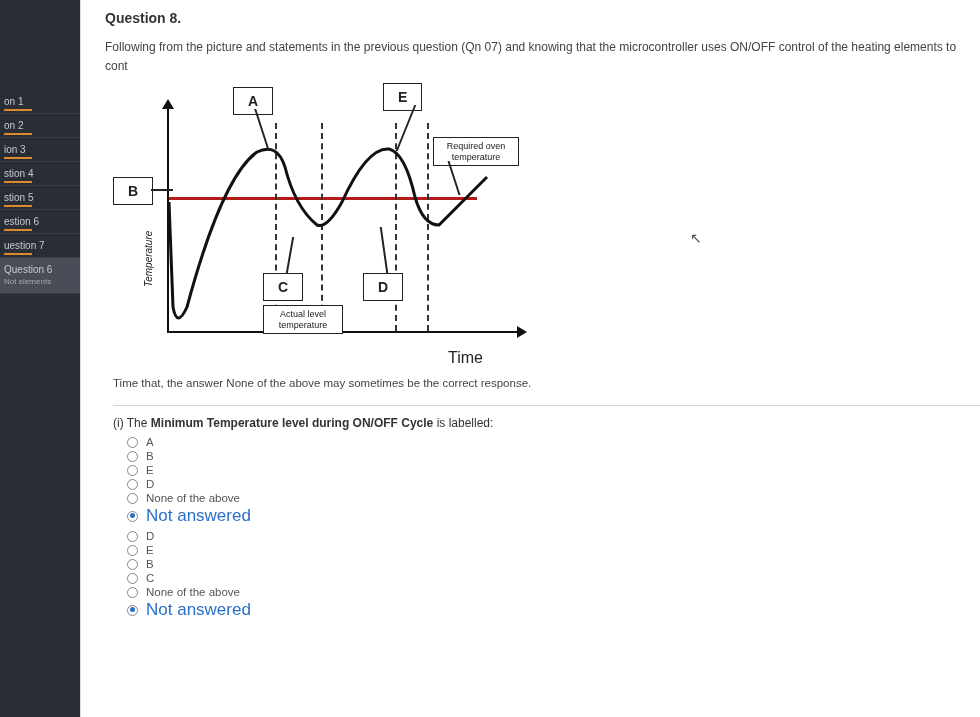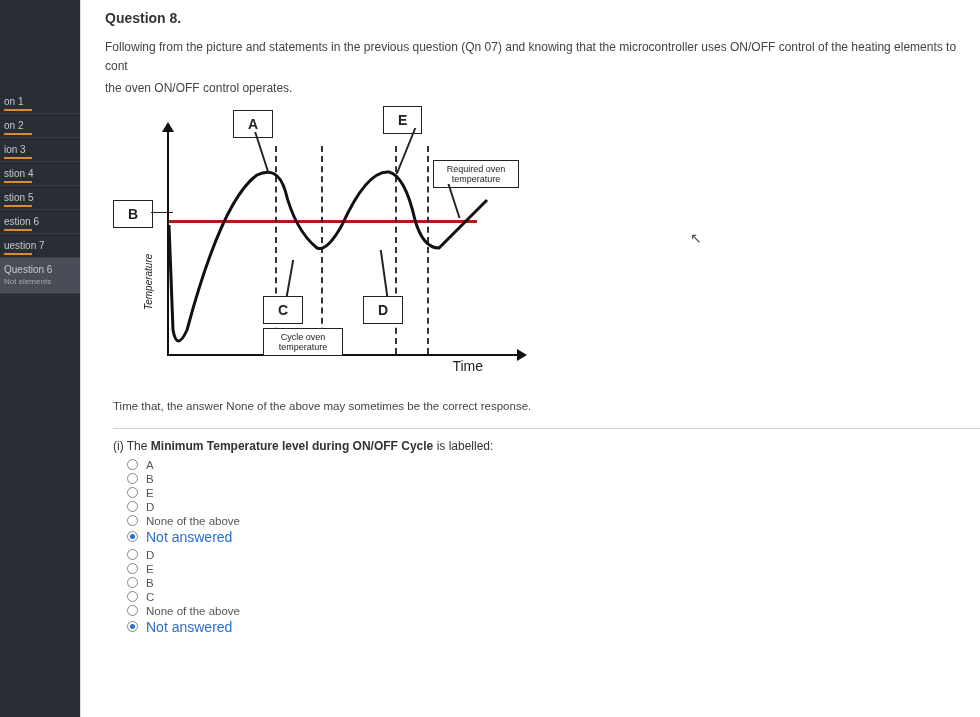--- a/index.html
+++ b/index.html
@@ -43,21 +43,21 @@
   .chart-wrap {
     position: relative;
     width: 430px; height: 280px;
     margin: 12px 0 8px 8px;
   }
   .axis-y { position: absolute; left: 54px; top: 20px; bottom: 34px; width: 2px; background: #111; }
   .axis-x { position: absolute; left: 54px; right: 24px; bottom: 34px; height: 2px; background: #111; }
   .arrow-y { position:absolute; left:49px; top:12px; width:0; height:0; border-left:6px solid transparent; border-right:6px solid transparent; border-bottom:10px solid #111; }
   .arrow-x { position:absolute; right:16px; bottom:29px; width:0; height:0; border-top:6px solid transparent; border-bottom:6px solid transparent; border-left:10px solid #111; }
   .y-label { position:absolute; left:30px; top:200px; transform: rotate(-90deg); transform-origin: left top; font-size:10px; font-style: italic; color:#222; }
-  .x-label { position:absolute; right:60px; bottom:16px; font-size:14px; color:#222; }
+  .x-label { position:absolute; right:60px; bottom:0; font-size:16px; color:#222; }
 
   .curve-svg { position:absolute; left:54px; top:20px; width:340px; height:226px; }
 
   .req-line { position:absolute; left:56px; top:110px; width:308px; height:3px; background:#b51a1a; }
 
   .dash { position:absolute; top:36px; bottom:36px; border-left:2px dashed #333; }
   .d1 { left: 162px; } .d2 { left: 208px; } .d3 { left: 282px; } .d4 { left: 314px; }
 
   .lbox { position:absolute; background:#fff; border:1.5px solid #222; font-size:14px; font-weight:bold; color:#222; text-align:center; line-height:1; padding:6px 14px; }
   .lA { left: 120px; top: 0px; }
@@ -73,21 +73,21 @@
   .lead { position:absolute; background:#222; }
 
   .note { font-size: 11.5px; color:#444; margin: 10px 0 16px 8px; }
 
   .subq { font-size: 12px; color:#333; margin: 6px 0 6px 8px; border-top:1px solid #d3d4d8; padding-top:10px; }
   .subq strong { font-weight: bold; }
   .opts { margin: 4px 0 4px 22px; font-size: 11.5px; color:#555; }
   .opt { display:flex; align-items:center; gap:8px; margin:2px 0; }
   .radio { width:11px; height:11px; border:1.4px solid #888; border-radius:50%; flex-shrink:0; }
   .radio.sel::after { content:''; display:block; width:5px; height:5px; background:#2a6fc9; border-radius:50%; margin:1.5px auto 0; }
-  .na-label { color:#2a6fc9; font-size:14px; }
+  .na-label { color:#2a6fc9; font-size:17px; }
 
   .cursor { position:absolute; left:690px; top:230px; font-size:14px; color:#555; }
 </style>
 </head>
 <body>
 
 <div class="nav">
   <div class="nav-item"><span>on 1</span><span class="nav-underline"></span></div>
   <div class="nav-item"><span>on 2</span><span class="nav-underline"></span></div>
   <div class="nav-item"><span>ion 3</span><span class="nav-underline"></span></div>
@@ -98,21 +98,20 @@
   <div class="nav-item current">
     <span>Question 6</span><br>
     <span style="font-size:8px;color:#aaa">Not elements</span>
   </div>
 </div>
 
 <div class="page">
 
   <div class="q-title">Question 8.</div>
   <div class="q-intro">Following from the picture and statements in the previous question (Qn 07) and knowing that the microcontroller uses ON/OFF control of the heating elements to cont</div>
-  <div class="q-intro">the oven ON/OFF control operates.</div>
 
   <div class="chart-wrap">
     <div class="axis-y"></div>
     <div class="arrow-y"></div>
     <div class="axis-x"></div>
     <div class="arrow-x"></div>
     <div class="y-label">Temperature</div>
     <div class="x-label">Time</div>
 
     <div class="req-line"></div>
@@ -130,21 +129,21 @@
     <div class="lbox lB">B</div>
     <div class="lbox lC">C</div>
     <div class="lbox lD">D</div>
     <div class="lbox lE">E</div>
 
     <div class="small-box sb-req">
       <span>Required oven</span><br>
       <span>temperature</span>
     </div>
     <div class="small-box sb-act">
-      <span>Cycle oven</span><br>
+      <span>Actual level</span><br>
       <span>temperature</span>
     </div>
 
     <div class="lead" style="left:148px; top:22px; width:1.5px; height:42px; transform:skewX(18deg);"></div>
     <div class="lead" style="left:38px; top:102px; width:22px; height:1.5px;"></div>
     <div class="lead" style="left:176px; top:150px; width:1.5px; height:36px; transform:skewX(-10deg);"></div>
     <div class="lead" style="left:270px; top:140px; width:1.5px; height:46px; transform:skewX(8deg);"></div>
     <div class="lead" style="left:292px; top:18px; width:1.5px; height:46px; transform:skewX(-22deg);"></div>
     <div class="lead" style="left:340px; top:74px; width:1.5px; height:34px; transform:skewX(18deg);"></div>
   </div>

